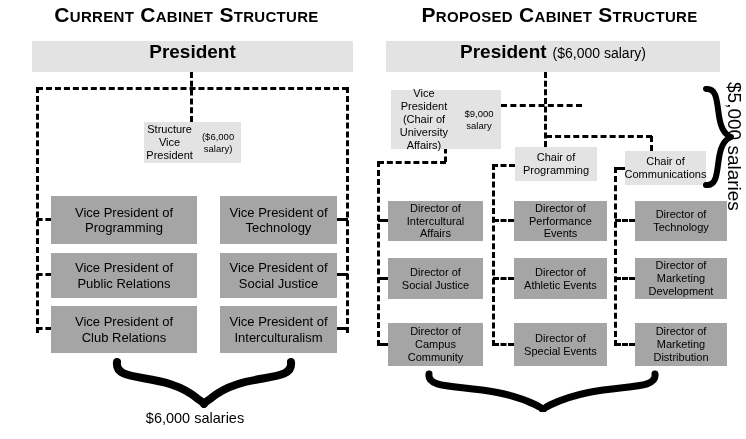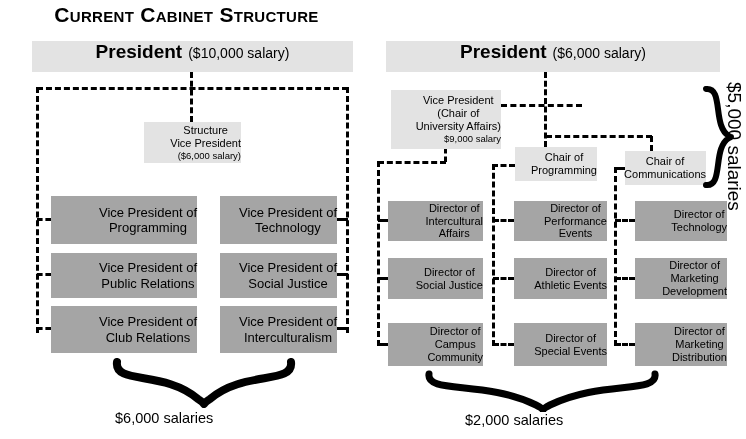--- a/index.html
+++ b/index.html
@@ -17,52 +17,51 @@
   }
   .chart{position:absolute;top:0;height:439px;}
   .chart-current{left:0;width:373px;}
   .chart-proposed{left:373px;width:373px;}
   .title{
     position:absolute;top:3px;left:0;width:100%;text-align:center;
     font-weight:bold;font-size:21px;font-variant-caps:small-caps;letter-spacing:.3px;
     white-space:nowrap;
   }
   .box{
-    position:absolute;display:flex;flex-direction:column;align-items:flex-end;justify-content:center;
+    position:absolute;display:flex;align-items:center;justify-content:center;
     text-align:center;white-space:pre-line;line-height:1.18;
   }
   .light{background:var(--light-box);}
   .dark{background:var(--dark-box);}
   .president{flex-direction:row;align-items:baseline;gap:6px;white-space:nowrap;}
   .pres-name{font-weight:bold;font-size:19px;}
   .pres-salary{font-size:14px;}
   .org-text{font-size:13px;}
   .sm-text{font-size:11px;}
   .xs-text{font-size:10.5px;}
   .sub-text{font-size:9.5px;}
   .dash-h{position:absolute;height:0;border-top:3px dashed var(--line);}
   .dash-v{position:absolute;width:0;border-left:3px dashed var(--line);}
   .brace{position:absolute;}
   .brace path{fill:none;stroke:var(--line);stroke-linecap:round;stroke-linejoin:round;}
-  .brace-label{position:absolute;text-align:left;font-size:14.5px;white-space:nowrap;}
+  .brace-label{position:absolute;text-align:center;font-size:14.5px;white-space:nowrap;}
   .side-label{
     position:absolute;writing-mode:vertical-rl;font-size:19px;white-space:nowrap;
   }
 </style>
 </head>
 <body>
 
 <div class="canvas">
 
   <section class="chart chart-current">
     <div class="title">Current Cabinet Structure</div>
 
     <div class="box light president" style="left:32px;top:41px;width:321px;height:31px">
       <span class="pres-name">President</span>
-      <span class="pres-salary">($10,000 salary)</span>
     </div>
 
     <div class="dash-v" style="left:190px;top:72px;height:50px"></div>
     <div class="dash-h" style="left:37px;top:87px;width:311px"></div>
     <div class="dash-v" style="left:36px;top:87px;height:246px"></div>
     <div class="dash-v" style="left:346px;top:87px;height:246px"></div>
     <div class="dash-h" style="left:37px;top:218px;width:14px"></div>
     <div class="dash-h" style="left:37px;top:273px;width:14px"></div>
     <div class="dash-h" style="left:37px;top:327px;width:14px"></div>
     <div class="dash-h" style="left:337px;top:218px;width:11px"></div>
@@ -89,20 +88,21 @@
     <div class="box dark org-text" style="left:220px;top:306px;width:117px;height:47px">Vice President of
 Interculturalism</div>
 
     <svg class="brace" style="left:112px;top:357px" width="184" height="51" viewBox="0 0 184 51">
       <path d="M5,5 C2,28 52,13 86,42 C89,44 91,45.5 92,47 C93,45.5 95,44 98,42 C132,13 182,28 179,5" stroke-width="8"></path>
     </svg>
     <div class="brace-label" style="left:115px;top:410px;width:160px">$6,000 salaries</div>
   </section>
 
   <section class="chart chart-proposed">
+    <div class="title">Proposed Cabinet Structure</div>
 
     <div class="box light president" style="left:13px;top:41px;width:334px;height:31px">
       <span class="pres-name">President</span>
       <span class="pres-salary">($6,000 salary)</span>
     </div>
 
     <div class="dash-v" style="left:171px;top:72px;height:75px"></div>
     <div class="dash-h" style="left:128px;top:104px;width:81px"></div>
     <div class="dash-h" style="left:173px;top:135px;width:106px"></div>
     <div class="dash-v" style="left:277px;top:136px;height:15px"></div>
@@ -163,16 +163,15 @@
 Distribution</div>
 
     <svg class="brace" style="left:329px;top:84px" width="32" height="106" viewBox="0 0 32 106">
       <path d="M4,5 C22,3 10,42 27,52 C28,52.6 28.5,53 29,53 C28.5,53.4 28,53.8 27,54 C10,64 22,103 4,101" stroke-width="6"></path>
     </svg>
     <div class="side-label" style="left:350px;top:82px;height:195px">$5,000 salaries</div>
 
     <svg class="brace" style="left:51px;top:370px" width="236" height="42" viewBox="0 0 236 42">
       <path d="M5,4 C2,24 60,10 112,35 C116,37 118,38 119,40 C120,38 122,37 126,35 C178,10 234,24 231,4" stroke-width="7"></path>
     </svg>
-    <div class="brace-label" style="left:92px;top:412px;width:160px">$2,000 salaries</div>
   </section>
 
 </div>
 
 </body></html>

